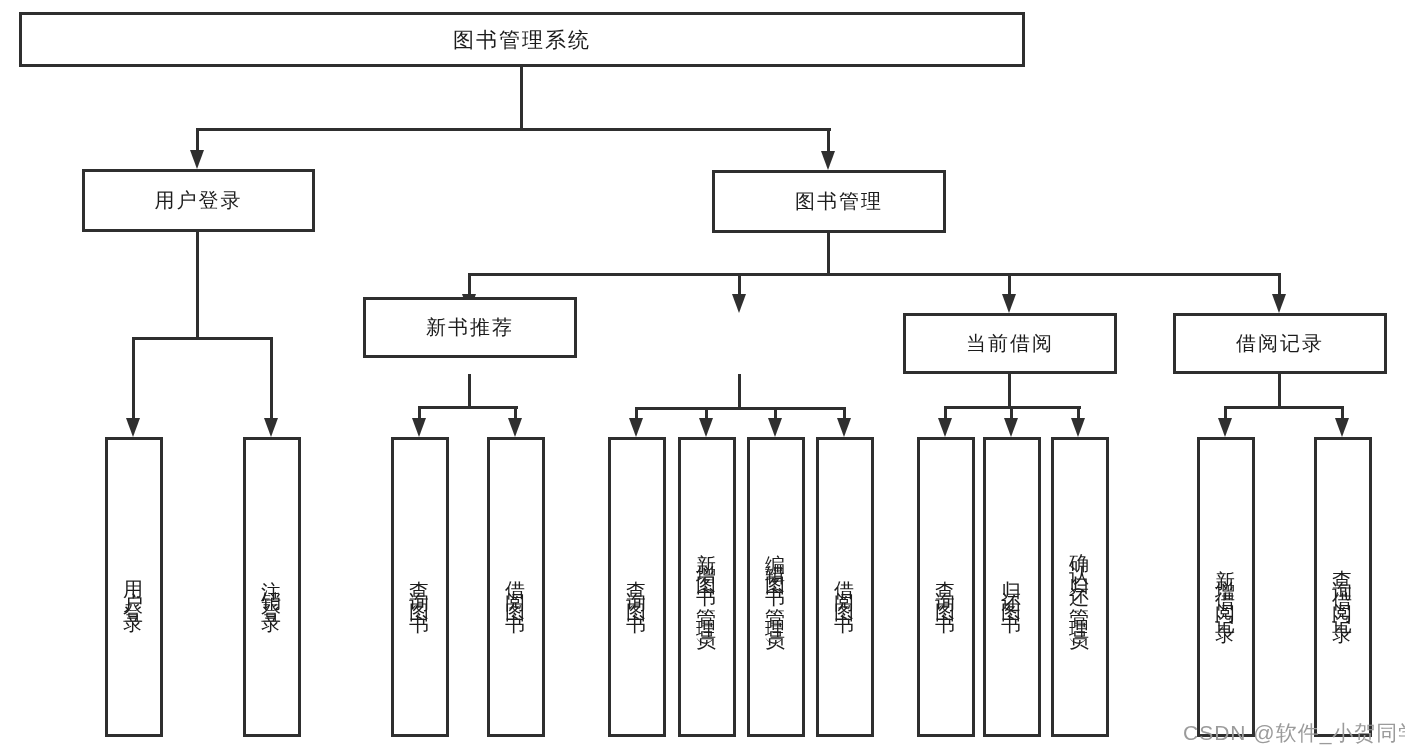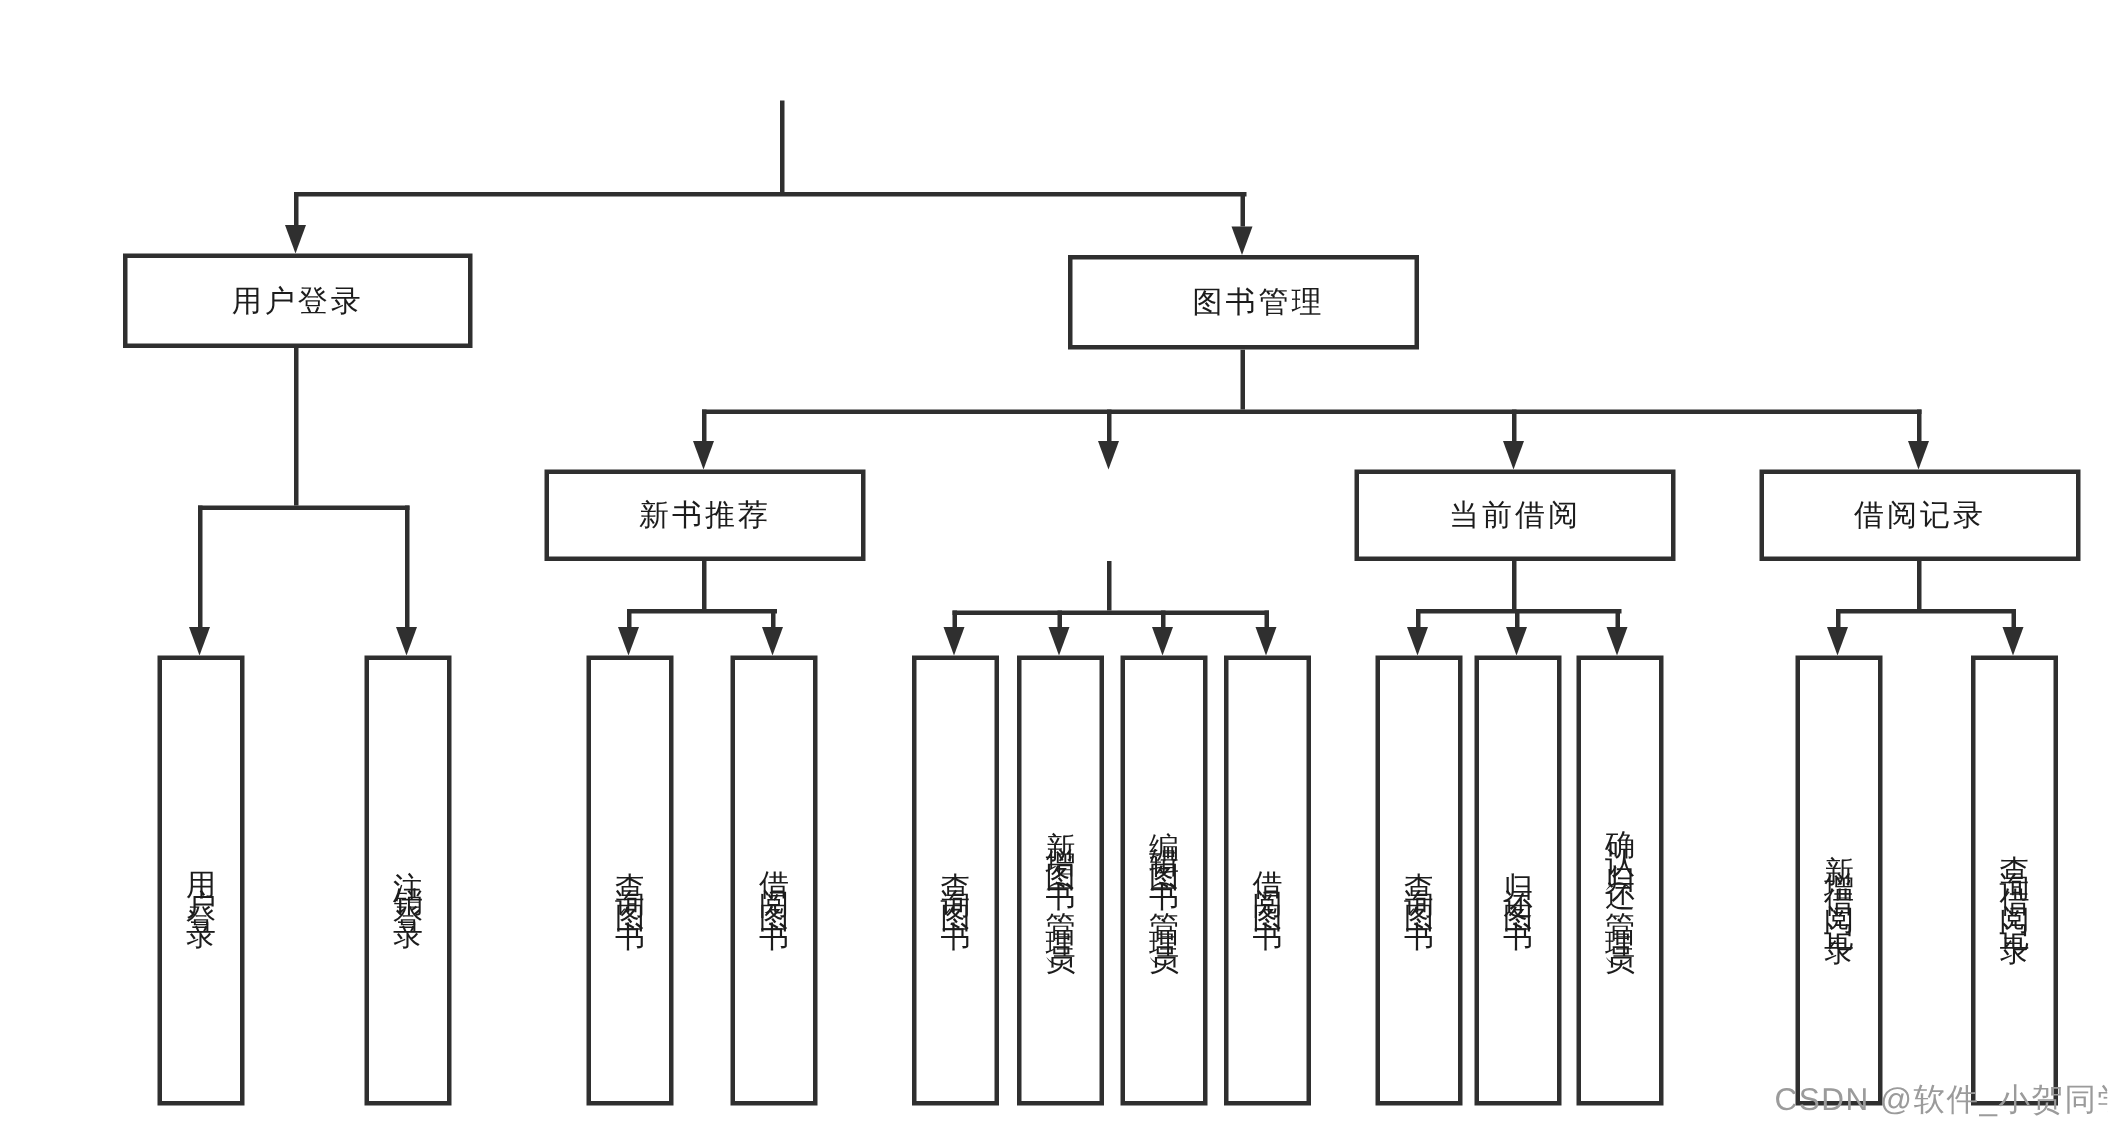--- a/index.html
+++ b/index.html
@@ -34,20 +34,23 @@
   .watermark{
     position:absolute;left:1183px;top:719px;font-size:21px;color:var(--wm);
     white-space:nowrap;z-index:5;letter-spacing:1px;
   }
 </style>
 </head>
 <body>
 
 <div id="canvas">
 
+  <div class="box hbox" style="left:19px;top:12px;width:1006px;height:55px;font-size:21px;">
+    <span>图书管理系统</span>
+  </div>
 
   <div class="vline" style="left:520px;top:67px;height:61px;"></div>
   <div class="hline" style="left:196px;top:128px;width:635px;"></div>
   <div class="arrow" style="left:196px;top:128px;height:22px;"></div>
   <div class="arrow" style="left:827px;top:128px;height:23px;"></div>
 
   <div class="box hbox" style="left:82px;top:169px;width:233px;height:63px;">
     <span>用户登录</span>
   </div>
   <div class="box hbox" style="left:712px;top:170px;width:234px;height:63px;padding-left:20px;">
@@ -59,21 +62,21 @@
   <div class="arrow" style="left:132px;top:337px;height:81px;"></div>
   <div class="arrow" style="left:270px;top:337px;height:81px;"></div>
 
   <div class="vline" style="left:827px;top:233px;height:40px;"></div>
   <div class="hline" style="left:468px;top:273px;width:813px;"></div>
   <div class="arrow" style="left:468px;top:273px;height:21px;"></div>
   <div class="arrow" style="left:738px;top:273px;height:21px;"></div>
   <div class="arrow" style="left:1008px;top:273px;height:21px;"></div>
   <div class="arrow" style="left:1278px;top:273px;height:21px;"></div>
 
-  <div class="box hbox" style="left:363px;top:313px;width:214px;height:61px;">
+  <div class="box hbox" style="left:363px;top:297px;width:214px;height:61px;">
     <span>新书推荐</span>
   </div>
   <div class="box hbox" style="left:903px;top:313px;width:214px;height:61px;">
     <span>当前借阅</span>
   </div>
   <div class="box hbox" style="left:1173px;top:313px;width:214px;height:61px;">
     <span>借阅记录</span>
   </div>
 
   <div class="vline" style="left:468px;top:374px;height:32px;"></div>

